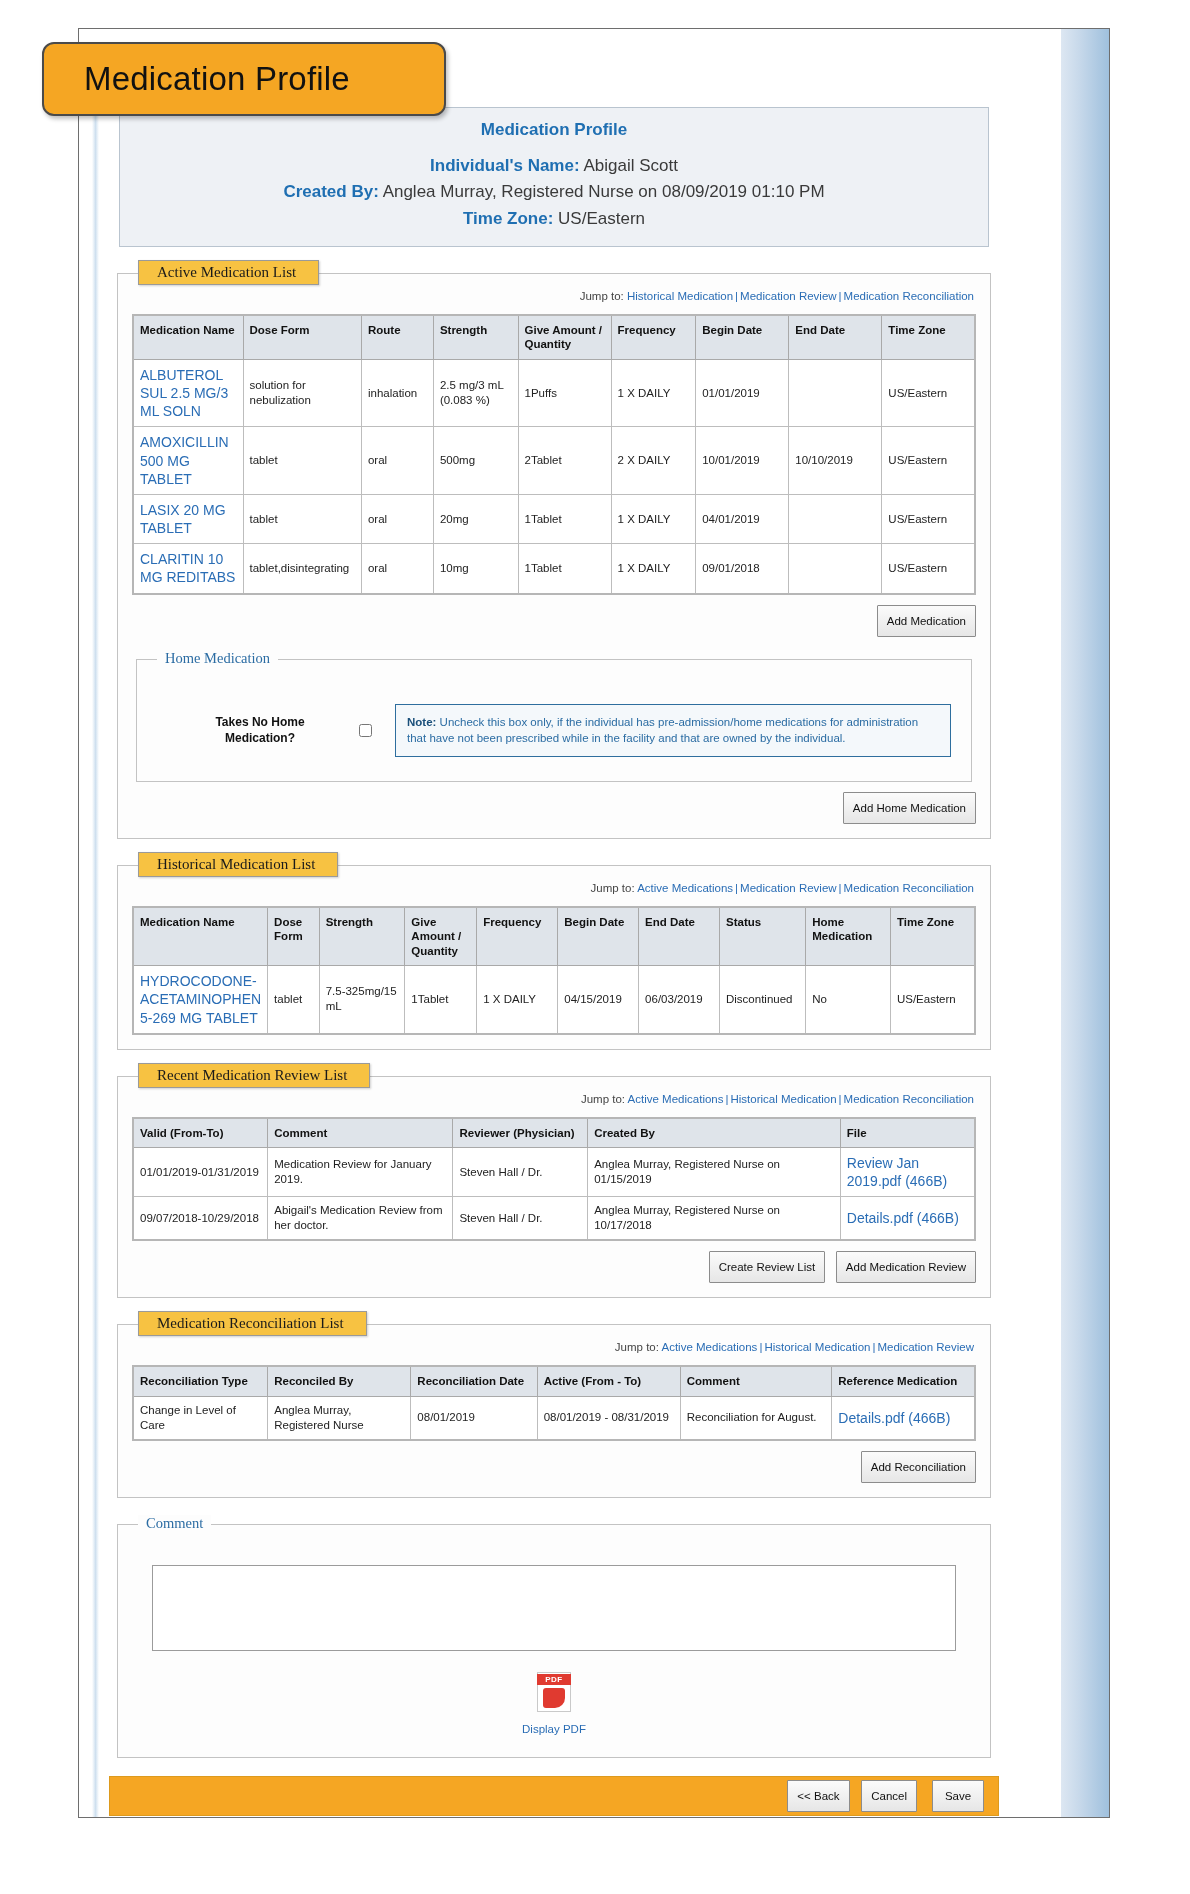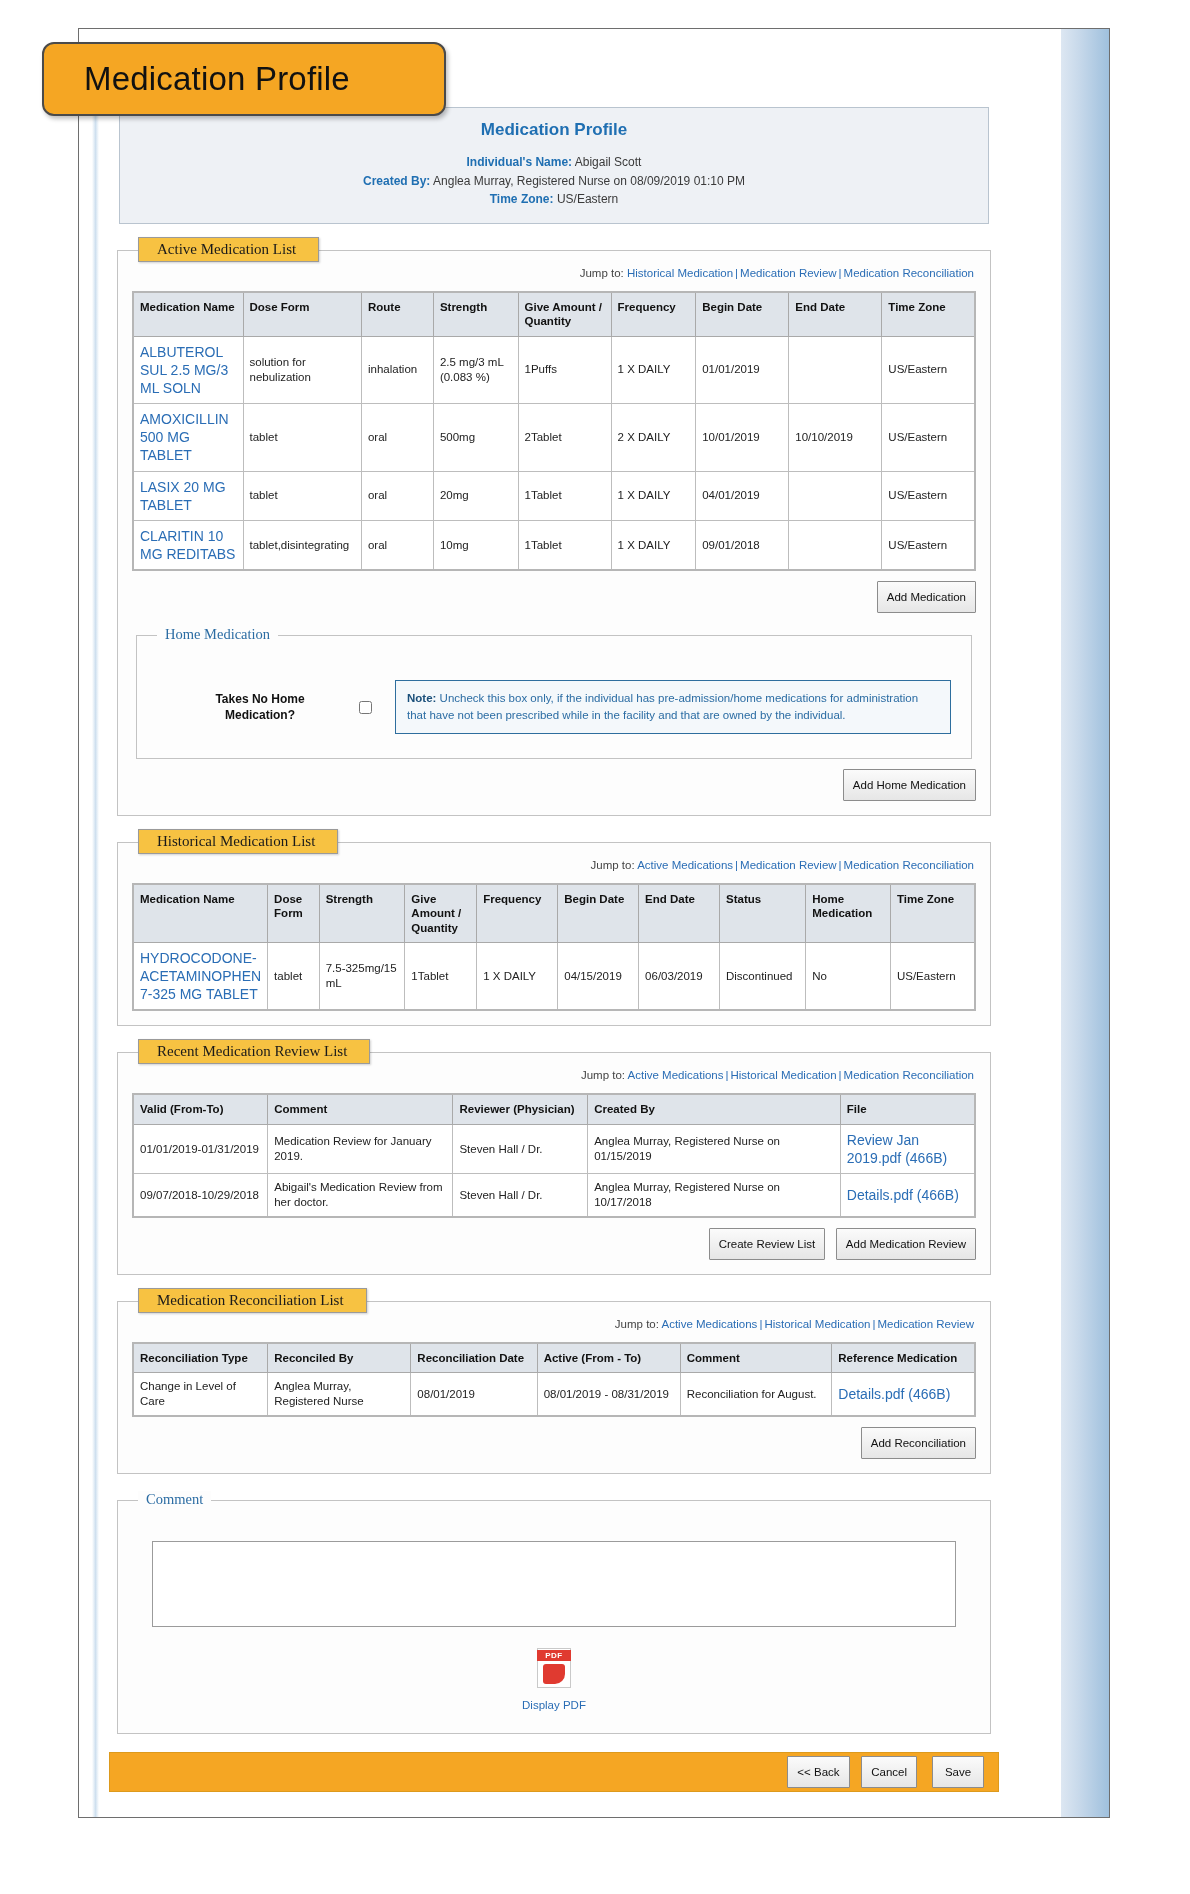--- a/index.html
+++ b/index.html
@@ -64,21 +64,21 @@
     margin:0 10px;
     border:1px solid #b9c4cf;
     background:#eef1f5;
     text-align:center;
     padding:12px 6px 14px;
   }
   .hdr-title{
     color:#1F6FB2; font-weight:bold; font-size:17px; margin-bottom:13px;
     font-family:"Liberation Sans", sans-serif;
   }
-  .hdr-line{ font-size:12px; color:#3a3a3a; line-height:1.55; }
+  .hdr-line{ font-size:17px; color:#3a3a3a; line-height:1.55; }
   .hdr-line b{ color:#1F6FB2; }
 
   
   .group{
     position:relative;
     margin:26px 8px 0 8px;
     border:1px solid #c3c3c3;
     padding:26px 14px 14px;
     background:#fdfdfd;
   }
@@ -343,21 +343,21 @@
             <th style="width:10%">Frequency</th>
             <th style="width:10%">Begin Date</th>
             <th style="width:10%">End Date</th>
             <th style="width:10.5%">Status</th>
             <th style="width:10.5%">Home Medication</th>
             <th style="width:10.5%">Time Zone</th>
           </tr>
         </thead>
         <tbody>
           <tr>
-            <td class="medlink"><a href="#" class="flink">HYDROCODONE-ACETAMINOPHEN 7-325 MG TABLET</a></td>
+            <td class="medlink"><a href="#" class="flink">HYDROCODONE-ACETAMINOPHEN 5-269 MG TABLET</a></td>
             <td>tablet</td>
             <td>7.5-325mg/15 mL</td>
             <td>1Tablet</td>
             <td>1 X DAILY</td>
             <td>04/15/2019</td>
             <td>06/03/2019</td>
             <td>Discontinued</td>
             <td>No</td>
             <td>US/Eastern</td>
           </tr>

